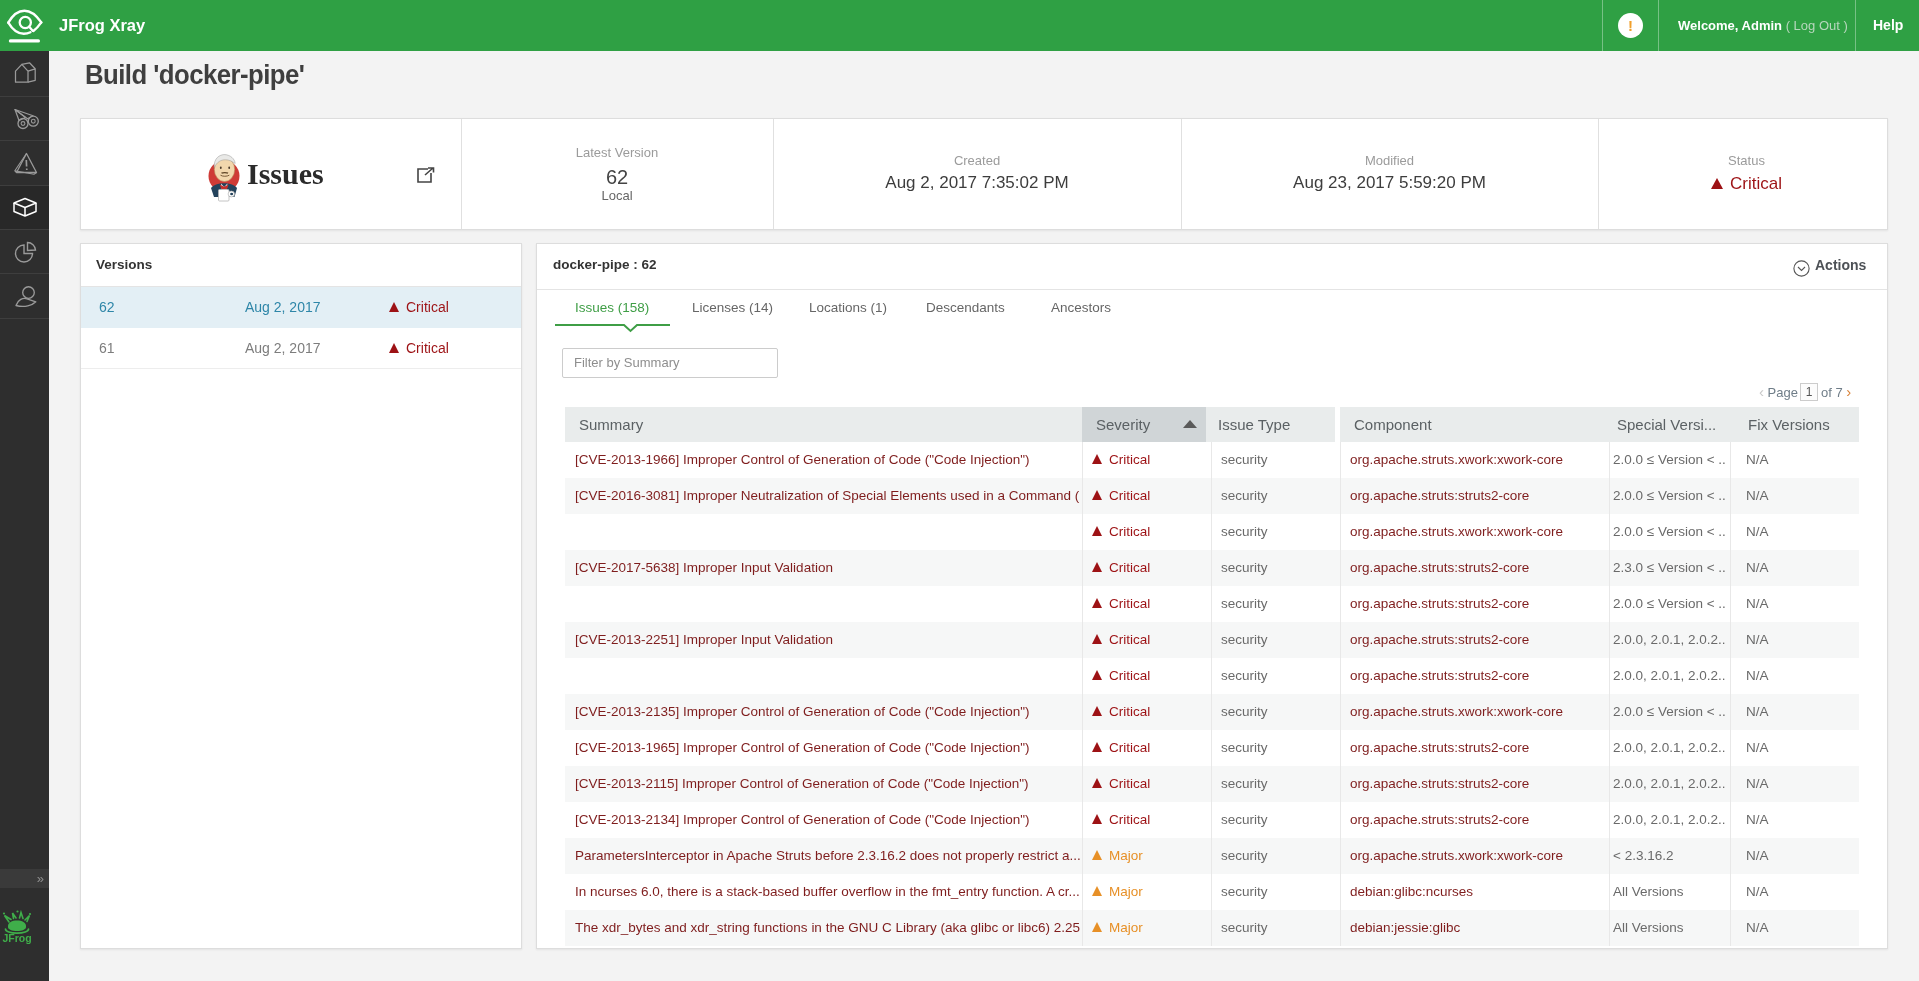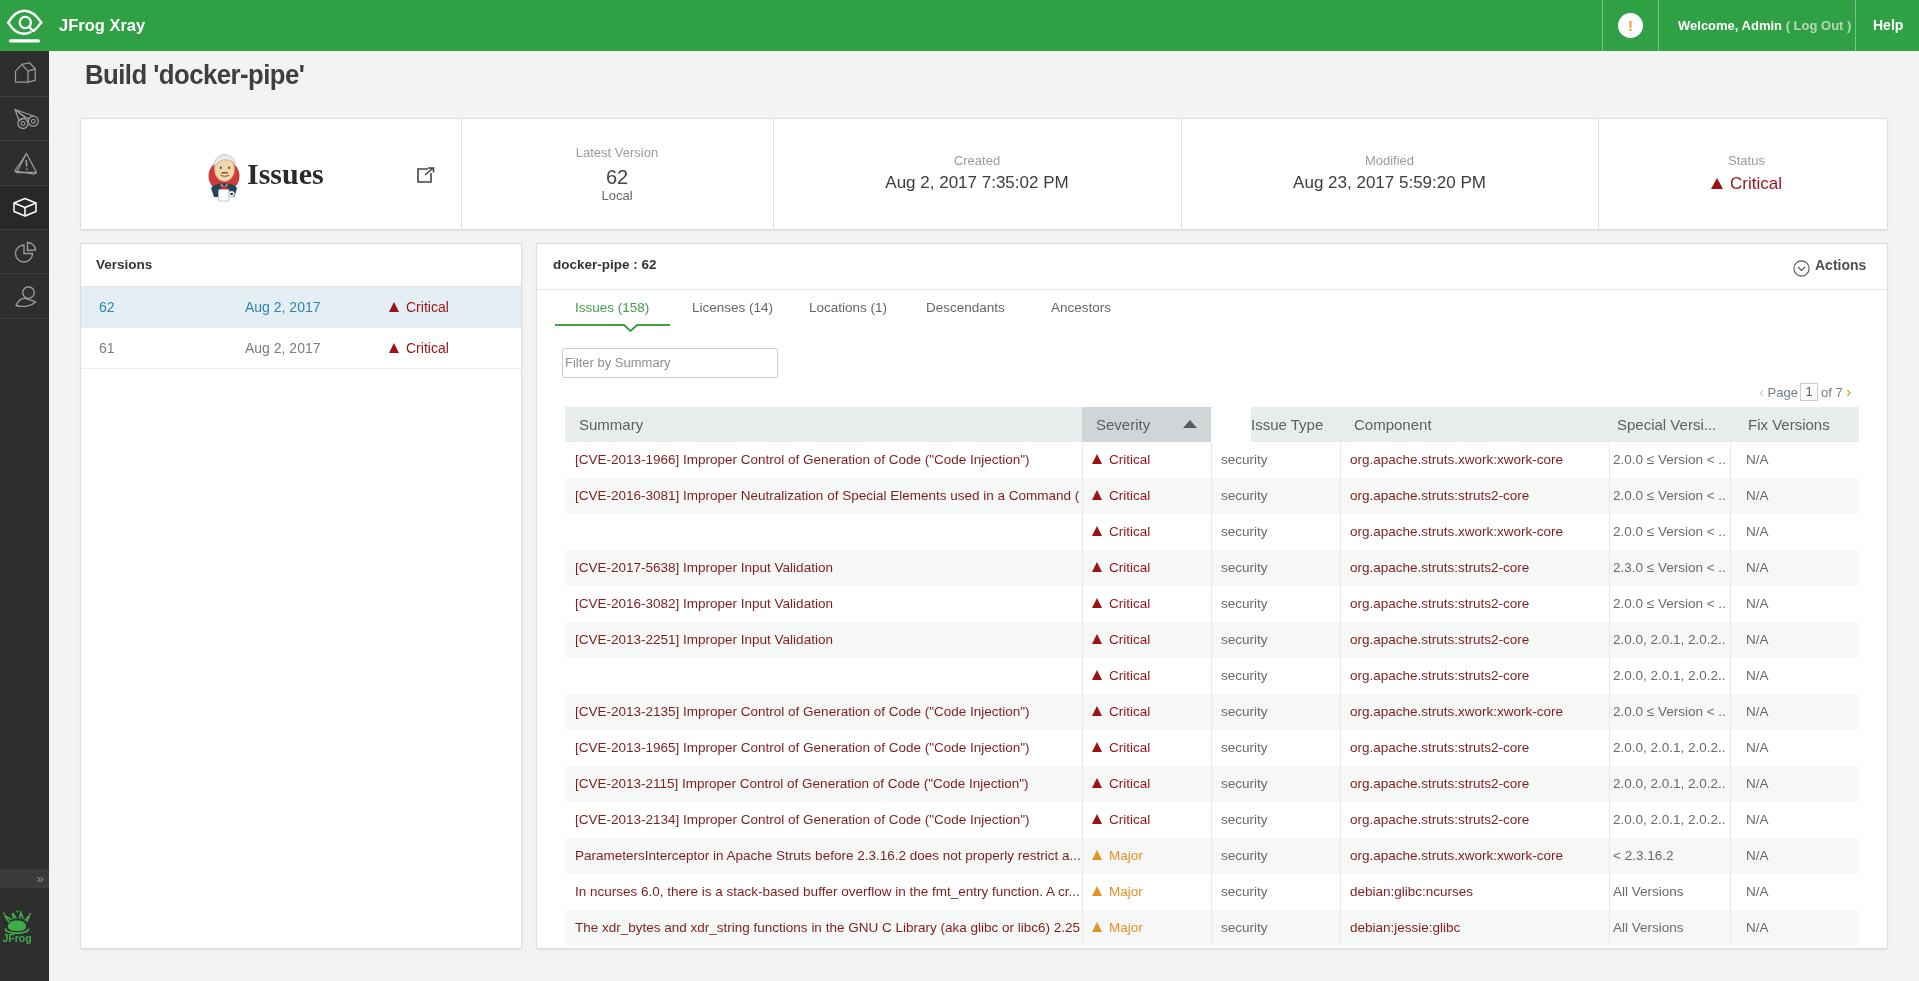--- a/index.html
+++ b/index.html
@@ -3,21 +3,21 @@
 *{margin:0;padding:0;box-sizing:border-box}
 html,body{width:1919px;height:981px;overflow:hidden}
 body{font-family:"Liberation Sans",sans-serif;background:#f3f3f3;position:relative}
 .abs{position:absolute}
 
 .topbar{position:absolute;left:0;top:0;width:1919px;height:51px;background:#2fa044}
 .brand{position:absolute;left:59px;top:0;height:51px;line-height:51px;color:#fff;font-size:16.5px;font-weight:bold;letter-spacing:0}
 .tsep{position:absolute;top:0;width:1px;height:51px;background:rgba(255,255,255,.35)}
 .alert{position:absolute;left:1618px;top:13px;width:25px;height:25px;border-radius:50%;background:#fff;color:#f1a02c;font-weight:bold;font-size:15px;text-align:center;line-height:25px}
 .welcome{position:absolute;left:1678px;top:0;height:51px;line-height:51px;color:#fff;font-weight:bold;font-size:13px}
-.welcome .lo{color:#b7d7bd;font-weight:bold;font-size:13px}
+.welcome .lo{color:#b7d7bd;font-weight:normal;font-size:13px}
 .help{position:absolute;left:1873px;top:0;height:51px;line-height:51px;color:#fff;font-weight:bold;font-size:14px}
 
 .sidebar{position:absolute;left:0;top:51px;width:49px;height:930px;background:#2e2e2e}
 .scell{position:absolute;left:0;width:49px;border-bottom:1px solid #3e3e3e;display:flex;align-items:center;justify-content:center}
 .scell.active{background:#282828}
 .collapse{position:absolute;left:0;top:818px;width:49px;height:19px;background:#3a3a3a;color:#8f8f8f;font-size:13px;line-height:19px;text-align:right;padding-right:7px;letter-spacing:-2px}
 .froglogo{position:absolute;left:0;top:859px;width:49px;text-align:center}
 
 h1{position:absolute;left:85px;top:59px;font-size:28px;font-weight:bold;color:#3f3f3f;letter-spacing:-.6px;transform:scaleX(.92);transform-origin:left}
 
@@ -32,21 +32,21 @@
 .pdiv{position:absolute;left:0;width:100%;height:1px;background:#e4e4e4}
 .vrow{position:absolute;left:0;width:440px;height:41px;font-size:14px}
 .vrow>span{position:absolute;top:0;line-height:41px}
 .crit{color:#9d1215}
 .tri{display:inline-block;width:0;height:0;border-left:5.5px solid transparent;border-right:5.5px solid transparent;border-bottom:10px solid #9d1215;margin-right:7px;position:relative;top:0px}
 .tri.maj{border-bottom-color:#e79027}
 
 #detail{left:536px;top:243px;width:1352px;height:706px}
 .tab{position:absolute;top:46px;height:36px;line-height:36px;font-size:13.5px;color:#666}
 .tab.act{color:#3f9e46}
-.filter{position:absolute;left:25px;top:104px;width:216px;height:30px;border:1px solid #ccc;border-radius:2px;background:#fff;font-size:13px;color:#8e8e8e;line-height:28px;padding-left:2px}
+.filter{position:absolute;left:25px;top:104px;width:216px;height:30px;border:1px solid #ccc;border-radius:2px;background:#fff;font-size:13px;color:#8e8e8e;line-height:28px;padding-left:11px}
 
 .pg{position:absolute;top:139px;font-size:13px;color:#6f7d88;line-height:18px}
 
 .th{position:absolute;top:163px;height:35px;background:#e9ecec;font-size:15px;color:#5b6164;line-height:35px}
 .trow{position:absolute;left:28px;width:1294px;height:36px;font-size:13.5px;line-height:36px;color:#6a6a6a}
 .trow.even{background:#f6f7f7}
 .trow>span{position:absolute;top:0;white-space:nowrap;line-height:36px}
 .colsep{position:absolute;top:198px;width:1px;height:504px;background:#e8e8e8}
 a.lnk{color:#7f1d1d;text-decoration:none}
 .striM{color:#e79027}
@@ -209,21 +209,21 @@
 <div class="filter">Filter by Summary</div>
 <div class="pg" style="left:1222px"><span style="color:#c9c9c9;font-size:15px">‹</span> Page</div>
 <div class="abs" style="left:1263px;top:139px;width:18px;height:18px;border:1px solid #ccc;background:#fcfcfc;font-size:12px;color:#555;text-align:center;line-height:17px">1</div>
 <div class="pg" style="left:1284px">of 7 <span style="color:#d98135;font-size:15px">›</span></div>
 <div class="th" style="left:28px;width:517px;padding-left:14px">Summary</div>
 <div class="th" style="left:545px;width:129px;padding-left:14px;background:#d0d5d7">Severity<span class="abs" style="left:101px;top:13px">
         <svg width="14" height="8" viewBox="0 0 14 8" style="display:block;">
           <path d="M7 0 L14 8 L0 8 Z" fill="#5a5a5a"></path>
         </svg>
       </span></div>
-<div class="th" style="left:714px;width:129px;">Issue Type</div>
+<div class="th" style="left:669px;width:129px;padding-left:12px">Issue Type</div>
 <div class="th" style="left:803px;width:269px;padding-left:14px">Component</div>
 <div class="th" style="left:1072px;width:121px;padding-left:8px">Special Versi...</div>
 <div class="th" style="left:1193px;width:129px;padding-left:18px">Fix Versions</div>
 <div class="trow" style="top:198px">
       <span style="left:10px;width:505px;overflow:hidden"><a class="lnk" href="#">[CVE-2013-1966] Improper Control of Generation of Code ("Code Injection")</a></span>
       <span style="left:527px"><span class="striC"><span class="tri" style="border-bottom-color:#9d1215"></span>Critical</span></span>
       <span style="left:656px">security</span>
       <span style="left:785px"><a class="lnk" href="#">org.apache.struts.xwork:xwork-core</a></span>
       <span style="left:1048px;width:113px;overflow:hidden">2.0.0 ≤ Version &lt; ...</span>
       <span style="left:1181px">N/A</span>
@@ -245,21 +245,20 @@
     </div>
 <div class="trow even" style="top:306px">
       <span style="left:10px;width:505px;overflow:hidden"><a class="lnk" href="#">[CVE-2017-5638] Improper Input Validation</a></span>
       <span style="left:527px"><span class="striC"><span class="tri" style="border-bottom-color:#9d1215"></span>Critical</span></span>
       <span style="left:656px">security</span>
       <span style="left:785px"><a class="lnk" href="#">org.apache.struts:struts2-core</a></span>
       <span style="left:1048px;width:113px;overflow:hidden">2.3.0 ≤ Version &lt; ...</span>
       <span style="left:1181px">N/A</span>
     </div>
 <div class="trow" style="top:342px">
-      <span style="left:10px;width:505px;overflow:hidden"><a class="lnk" href="#">[CVE-2016-3082] Improper Input Validation</a></span>
       <span style="left:527px"><span class="striC"><span class="tri" style="border-bottom-color:#9d1215"></span>Critical</span></span>
       <span style="left:656px">security</span>
       <span style="left:785px"><a class="lnk" href="#">org.apache.struts:struts2-core</a></span>
       <span style="left:1048px;width:113px;overflow:hidden">2.0.0 ≤ Version &lt; ...</span>
       <span style="left:1181px">N/A</span>
     </div>
 <div class="trow even" style="top:378px">
       <span style="left:10px;width:505px;overflow:hidden"><a class="lnk" href="#">[CVE-2013-2251] Improper Input Validation</a></span>
       <span style="left:527px"><span class="striC"><span class="tri" style="border-bottom-color:#9d1215"></span>Critical</span></span>
       <span style="left:656px">security</span>

